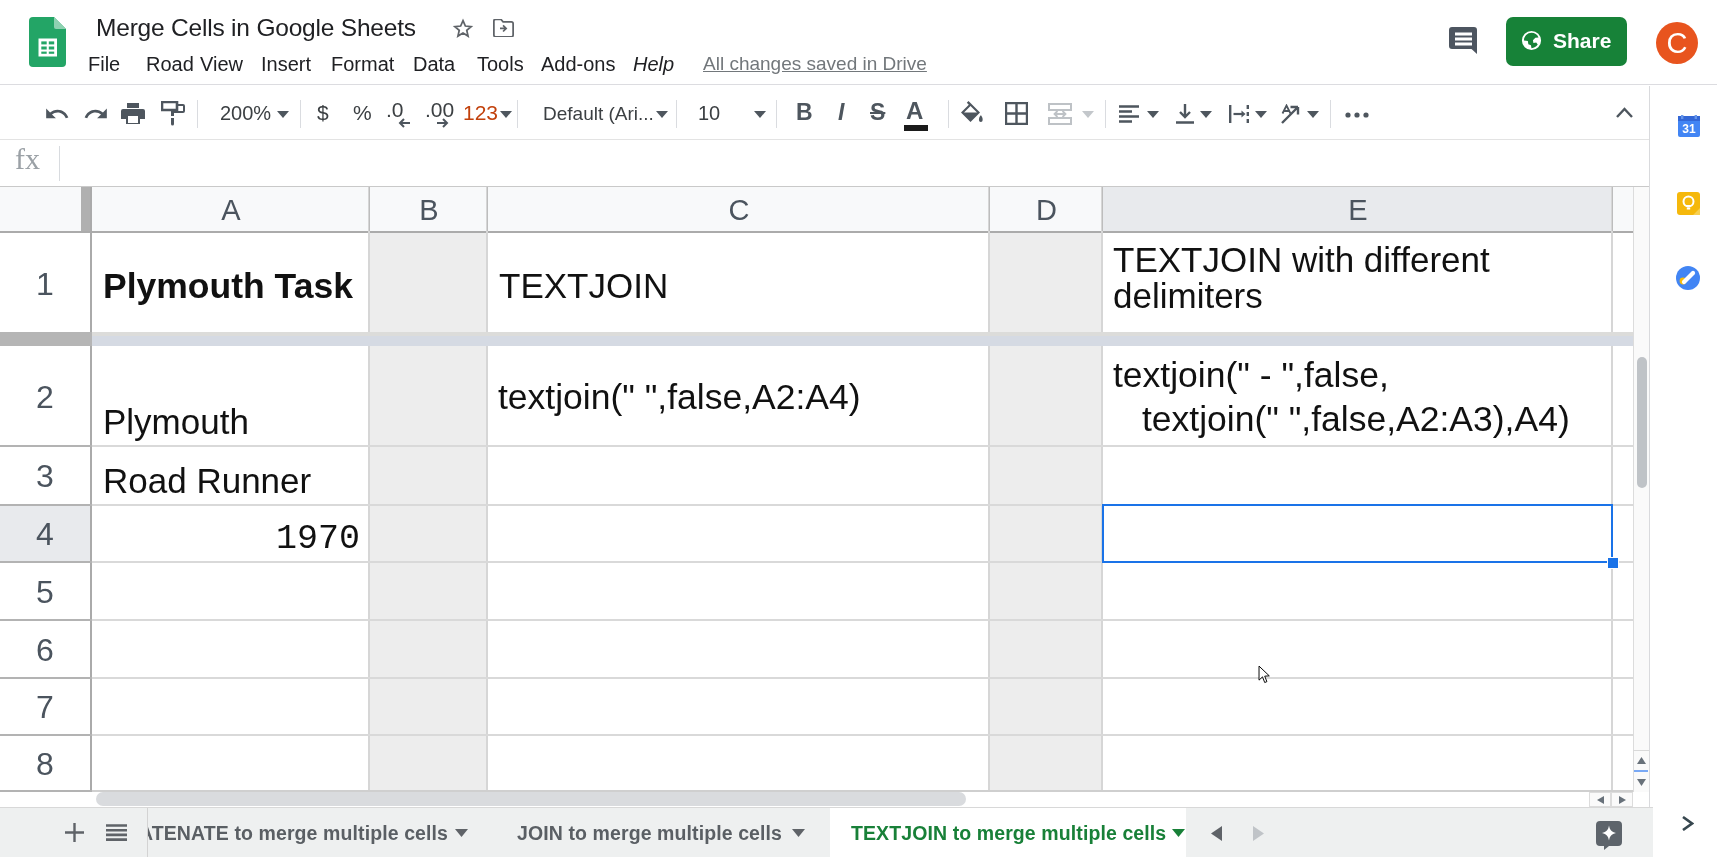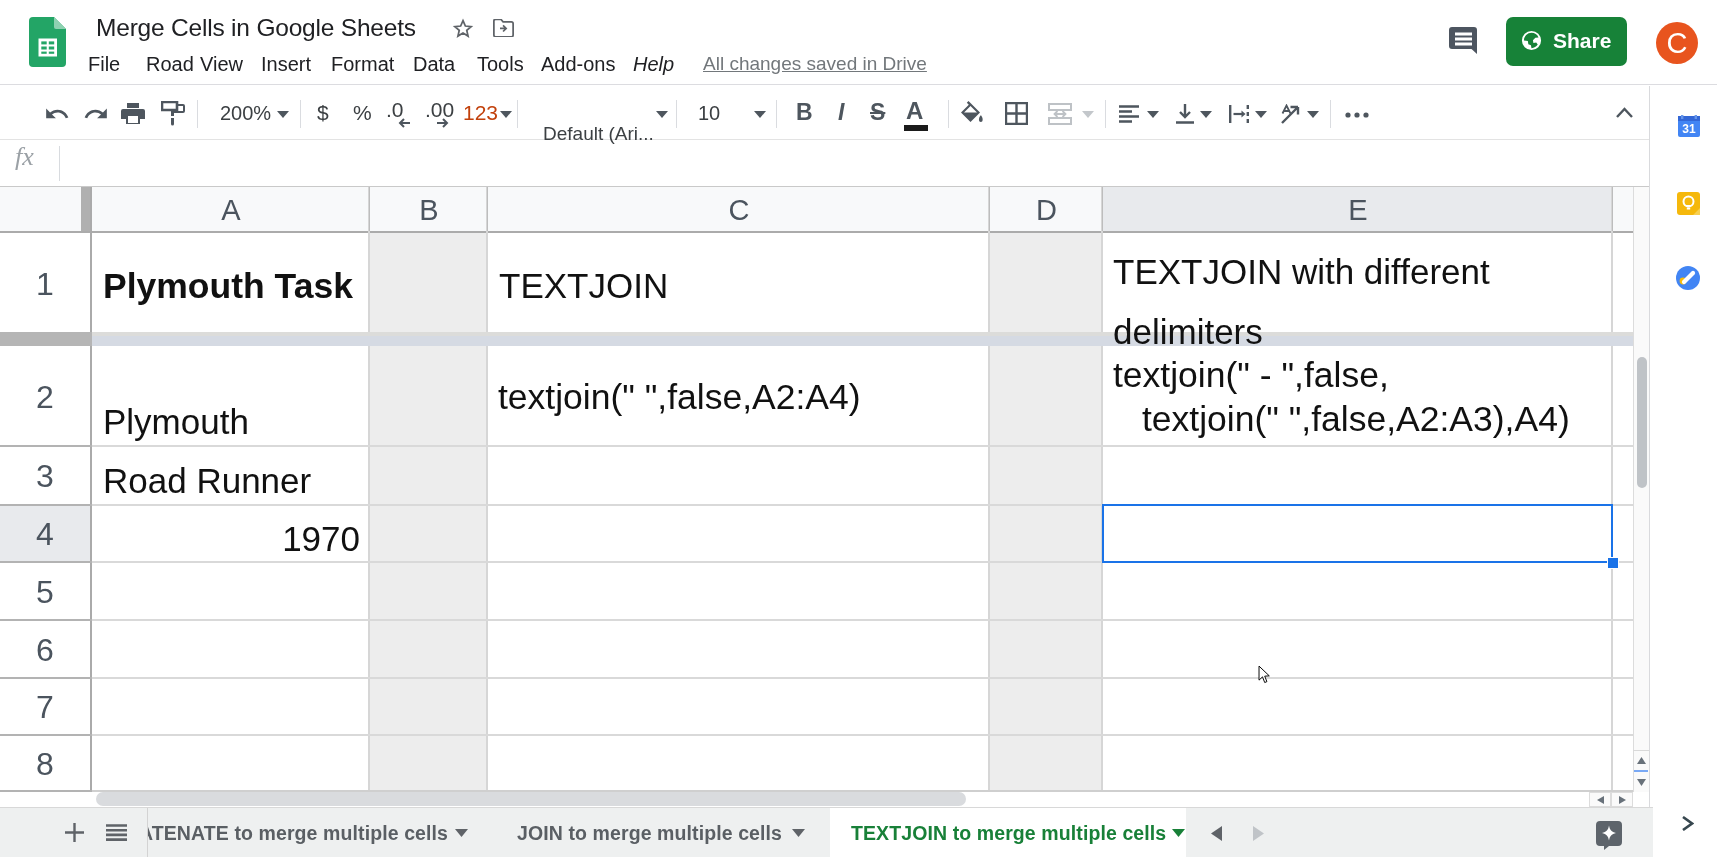--- a/index.html
+++ b/index.html
@@ -101,21 +101,21 @@
   </svg>
 <div class="abs" style="left:425px;top:98px;font-size:21px;color:#3c4043;">.00</div>
 <svg class="abs" style="left:437px;top:118px;" width="14" height="10">
     <path d="M0 5 h10 M6 1 l4 4 -4 4" stroke="#4e565e" stroke-width="2" fill="none"></path>
   </svg>
 <div class="abs" style="left:463px;top:101px;font-size:21px;color:#c2410c;">123</div>
 <svg class="abs" style="left:499px;top:110px;" width="14" height="9">
     <path d="M1 1 l6 7 6-7 Z" fill="#4e565e"></path>
   </svg>
 <div class="abs" style="left:517px;top:100px;width:1px;height:28px;background:#dadce0;"></div>
-<div class="abs" style="left:543px;top:103px;font-size:19px;color:#3c4043;margin-top:20px;">Default (Ari...</div>
+<div class="abs" style="left:543px;top:103px;font-size:19px;color:#3c4043;">Default (Ari...</div>
 <svg class="abs" style="left:655px;top:110px;" width="14" height="9">
     <path d="M1 1 l6 7 6-7 Z" fill="#4e565e"></path>
   </svg>
 <div class="abs" style="left:676px;top:100px;width:1px;height:28px;background:#dadce0;"></div>
 <div class="abs" style="left:698px;top:102px;font-size:20px;color:#3c4043;">10</div>
 <svg class="abs" style="left:753px;top:110px;" width="14" height="9">
     <path d="M1 1 l6 7 6-7 Z" fill="#4e565e"></path>
   </svg>
 <div class="abs" style="left:776px;top:100px;width:1px;height:28px;background:#dadce0;"></div>
 <div class="abs" style="left:796px;top:99px;font-size:23px;font-weight:bold;color:#4e565e;">B</div>
@@ -178,21 +178,21 @@
 <svg class="abs" style="left:1345px;top:112px;" width="24" height="6">
     <circle cx="3" cy="3" r="2.6" fill="#4e565e"></circle>
     <circle cx="12" cy="3" r="2.6" fill="#4e565e"></circle>
     <circle cx="21" cy="3" r="2.6" fill="#4e565e"></circle>
   </svg>
 
 <svg class="abs" style="left:1616px;top:107px;" width="17" height="11">
     <path d="M1 10 L8.5 2 L16 10" stroke="#4e565e" stroke-width="2.4" fill="none"></path>
   </svg>
 
-<div class="abs" style="left:15px;top:142px;font-size:26px;font-style:italic;color:#9ba1a6;font-family:'Liberation Serif',serif;">fx</div>
+<div class="abs" style="left:15px;top:142px;font-size:30px;color:#9ba1a6;font-family:'Liberation Serif',serif;">fx</div>
 <div class="abs" style="left:59px;top:146px;width:1px;height:35px;background:#d8dbdf;"></div>
 <div class="abs" style="left:0;top:186px;width:1649px;height:1px;background:#c9c9c9;"></div>
 
 <div class="abs" style="left:0;top:187px;width:1633px;height:44px;background:#f8f9fa;"></div>
 <div class="abs" style="left:1103px;top:187px;width:510px;height:44px;background:#e8eaed;"></div>
 
 <div class="abs" style="left:81px;top:187px;width:11px;height:44px;background:#b0b0b0;"></div>
 
 <div class="abs" style="left:370px;top:233px;width:118px;height:559px;background:#ededed;"></div>
 <div class="abs" style="left:990px;top:233px;width:113px;height:559px;background:#ededed;"></div>
@@ -243,27 +243,27 @@
 <div class="abs" style="left:0;top:380px;width:90px;text-align:center;font-size:32px;line-height:34px;color:#4b545e;">2</div>
 <div class="abs" style="left:0;top:459px;width:90px;text-align:center;font-size:32px;line-height:34px;color:#4b545e;">3</div>
 <div class="abs" style="left:0;top:517px;width:90px;text-align:center;font-size:32px;line-height:34px;color:#4b545e;">4</div>
 <div class="abs" style="left:0;top:575px;width:90px;text-align:center;font-size:32px;line-height:34px;color:#4b545e;">5</div>
 <div class="abs" style="left:0;top:633px;width:90px;text-align:center;font-size:32px;line-height:34px;color:#4b545e;">6</div>
 <div class="abs" style="left:0;top:690px;width:90px;text-align:center;font-size:32px;line-height:34px;color:#4b545e;">7</div>
 <div class="abs" style="left:0;top:747px;width:90px;text-align:center;font-size:32px;line-height:34px;color:#4b545e;">8</div>
 
 <div class="abs" style="left:103px;top:266px;font-size:35.5px;line-height:40px;font-weight:bold;color:#111;">Plymouth Task</div>
 <div class="abs" style="left:499px;top:266px;font-size:35px;line-height:40px;color:#111;">TEXTJOIN</div>
-<div class="abs" style="left:1113px;top:242px;font-size:35px;line-height:60px;color:#111;">TEXTJOIN with different<br>delimiters</div>
+<div class="abs" style="left:1113px;top:242px;font-size:35px;line-height:36px;color:#111;">TEXTJOIN with different<br>delimiters</div>
 <div class="abs" style="left:103px;top:402px;font-size:35px;line-height:40px;color:#111;">Plymouth</div>
 <div class="abs" style="left:498px;top:377px;font-size:35.5px;line-height:41px;color:#111;">textjoin(" ",false,A2:A4)</div>
 <div class="abs" style="left:1113px;top:355px;font-size:35.5px;line-height:41px;color:#111;">textjoin(" - ",false,</div>
 <div class="abs" style="left:1142px;top:399px;font-size:35.5px;line-height:41px;color:#111;">textjoin(" ",false,A2:A3),A4)</div>
 <div class="abs" style="left:103px;top:461px;font-size:35px;line-height:40px;color:#111;">Road Runner</div>
-<div class="abs" style="right:1357px;top:519px;font-size:35px;line-height:40px;color:#111;">1970</div>
+<div class="abs" style="right:1357px;top:519px;font-size:35px;line-height:40px;color:#111;font-family:Liberation Mono, monospace;">1970</div>
 
 <div class="abs" style="left:1102px;top:504px;width:511px;height:59px;border:2px solid #1a73e8;box-sizing:border-box;"></div>
 <div class="abs" style="left:1607px;top:557px;width:12px;height:12px;background:#fff;"></div>
 <div class="abs" style="left:1608px;top:558px;width:10px;height:10px;background:#1a73e8;"></div>
 
 <div class="abs" style="left:1633px;top:187px;width:16px;height:605px;background:#fafafa;border-left:1px solid #dcdcdc;box-sizing:border-box;"></div>
 <div class="abs" style="left:1637px;top:357px;width:10px;height:131px;background:#bfc3c7;border-radius:5px;"></div>
 <div class="abs" style="left:1633px;top:750px;width:16px;height:1px;background:#d9d9d9;"></div>
 <svg class="abs" style="left:1637px;top:757px;" width="9" height="7">
     <path d="M4.5 0 L9 7 H0 Z" fill="#68717a"></path>

